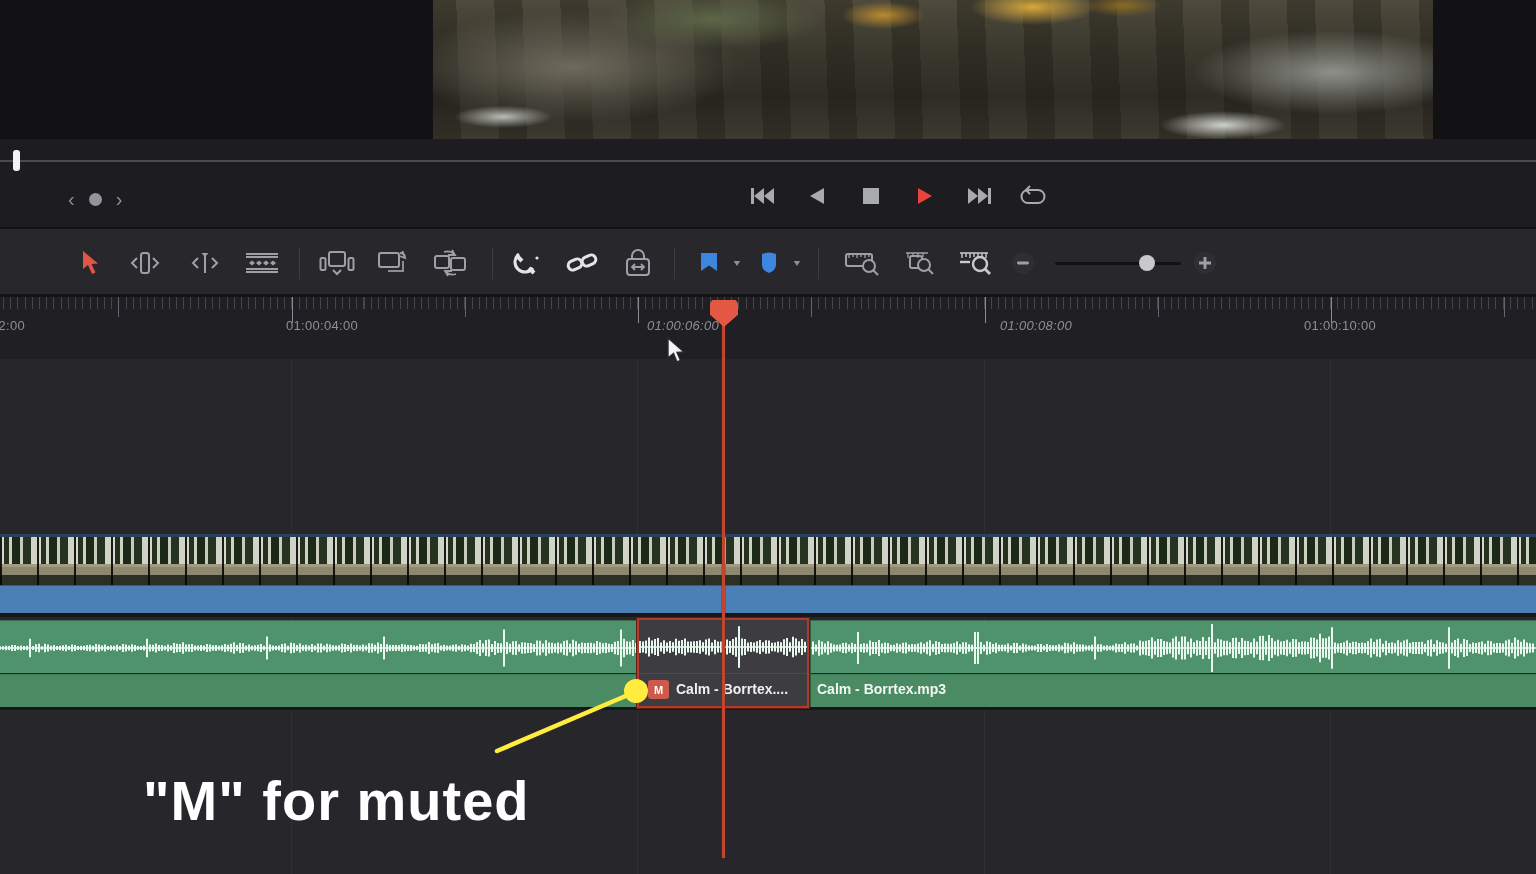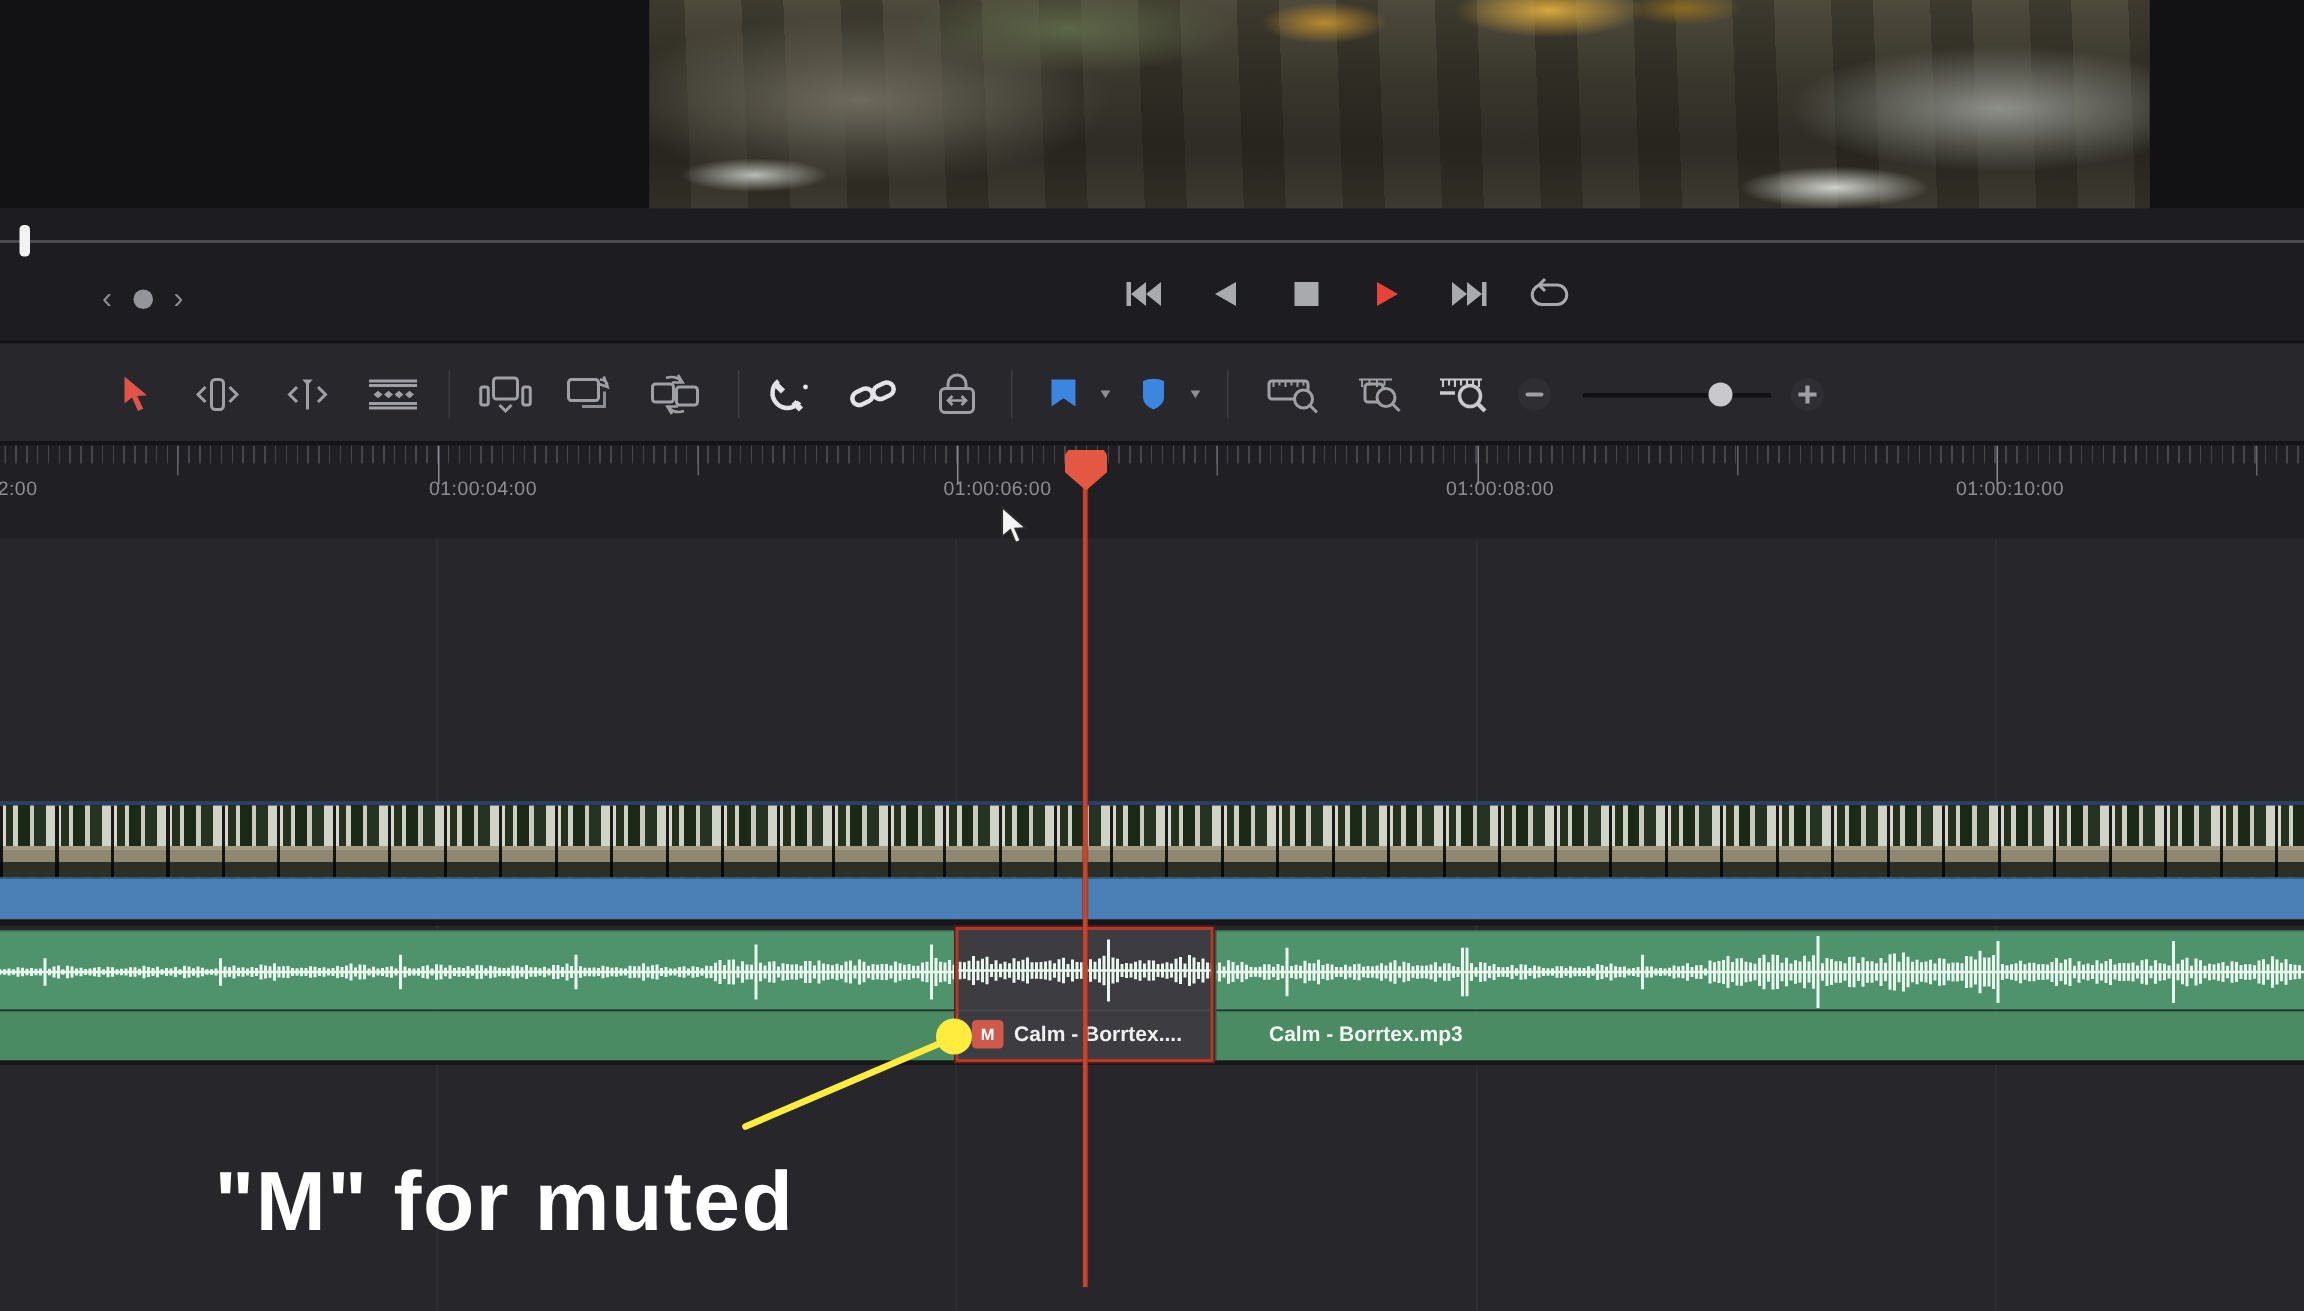--- a/index.html
+++ b/index.html
@@ -307,22 +307,22 @@
         <div class="sectick" style="left: 638px; height: 26px; background: rgb(138, 138, 146);"></div>
         <div class="sectick" style="left: 811.25px; height: 20px; background: rgb(100, 100, 108);"></div>
         <div class="sectick" style="left: 984.5px; height: 26px; background: rgb(138, 138, 146);"></div>
         <div class="sectick" style="left: 1157.75px; height: 20px; background: rgb(100, 100, 108);"></div>
         <div class="sectick" style="left: 1331px; height: 26px; background: rgb(138, 138, 146);"></div>
         <div class="sectick" style="left: 1504.25px; height: 20px; background: rgb(100, 100, 108);"></div>
       </div>
     <div id="ruler-labels">
         <span class="ruler-label" style="left: -47px;">01:00:02:00</span>
         <span class="ruler-label" style="left: 286px;">01:00:04:00</span>
-        <span class="ruler-label" style="left: 629px;">01:00:06:00</span>
-        <span class="ruler-label" style="left: 964px;">01:00:08:00</span>
+        <span class="ruler-label" style="left: 647px; font-style: italic;">01:00:06:00</span>
+        <span class="ruler-label" style="left: 1000px; font-style: italic;">01:00:08:00</span>
         <span class="ruler-label" style="left: 1304px;">01:00:10:00</span>
       </div>
   </div>
 
   <div class="tl-body"></div>
   <div id="gridlines">
       <div class="gridline" style="left: 291px;"></div>
       <div class="gridline" style="left: 637px;"></div>
       <div class="gridline" style="left: 984px;"></div>
       <div class="gridline" style="left: 1330px;"></div>
@@ -338,21 +338,21 @@
   <div class="audio-clip">
     <div class="audio-wavearea">
       <svg id="wave-main" width="1536" height="53" class="wave-svg">
           <path d="M0 25.2V28.8M3 25.2V28.8M6 24.7V29.3M9 25.1V28.9M12 23.9V30.1M15 24.1V29.9M18 24.9V29.1M21 24.4V29.6M24 24.9V29.1M27 24.7V29.3M30 17.8V36.2M33 24.9V29.1M36 23.3V30.7M39 22.7V31.3M42 25.2V28.8M45 22.8V31.2M48 23.4V30.6M51 24.7V29.3M54 24.1V29.9M57 25.0V29.0M60 24.7V29.3M63 24.2V29.8M66 23.7V30.3M69 25.1V28.9M72 23.5V30.5M75 23.9V30.1M78 25.1V28.9M81 24.8V29.2M84 24.7V29.3M87 23.9V30.1M90 23.8V30.2M93 24.8V29.2M96 22.9V31.1M99 23.6V30.4M102 24.4V29.6M105 23.5V30.5M108 25.1V28.9M111 24.4V29.6M114 24.7V29.3M117 23.7V30.3M120 25.1V28.9M123 22.9V31.1M126 23.4V30.6M129 24.5V29.5M132 23.3V30.7M135 24.1V29.9M138 25.1V28.9M141 25.1V28.9M144 24.6V29.4M147 17.8V36.2M150 23.4V30.6M153 23.8V30.2M156 22.6V31.4M159 24.1V29.9M162 23.9V30.1M165 24.7V29.3M168 23.6V30.4M171 24.4V29.6M174 22.0V32.0M177 22.7V31.3M180 23.1V30.9M183 21.2V32.8M186 23.4V30.6M189 23.2V30.8M192 23.0V31.0M195 24.4V29.6M198 24.5V29.5M201 24.1V29.9M204 24.4V29.6M207 23.1V30.9M210 23.5V30.5M213 24.3V29.7M216 23.9V30.1M219 24.7V29.3M222 24.3V29.7M225 23.0V31.0M228 23.7V30.3M231 22.7V31.3M234 21.3V32.7M237 24.0V30.0M240 22.0V32.0M243 22.2V31.8M246 24.6V29.4M249 23.5V30.5M252 24.7V29.3M255 24.3V29.7M258 23.7V30.3M261 23.1V30.9M264 24.7V29.3M267 15.5V38.5M270 23.4V30.6M273 24.5V29.5M276 24.7V29.3M279 24.5V29.5M282 23.0V31.0M285 22.5V31.5M288 24.7V29.3M291 21.8V32.2M294 22.2V31.8M297 24.1V29.9M300 22.5V31.5M303 24.3V29.7M306 23.8V30.2M309 24.4V29.6M312 23.0V31.0M315 24.5V29.5M318 22.4V31.6M321 22.5V31.5M324 24.5V29.5M327 22.8V31.2M330 23.4V30.6M333 24.2V29.8M336 24.4V29.6M339 24.2V29.8M342 22.6V31.4M345 22.9V31.1M348 23.9V30.1M351 22.4V31.6M354 23.9V30.1M357 23.8V30.2M360 24.5V29.5M363 23.5V30.5M366 24.6V29.4M369 22.3V31.7M372 22.4V31.6M375 23.7V30.3M378 21.4V32.6M381 23.0V31.0M384 15.5V38.5M387 23.2V30.8M390 24.1V29.9M393 24.1V29.9M396 24.0V30.0M399 24.3V29.7M402 22.9V31.1M405 23.5V30.5M408 24.1V29.9M411 23.9V30.1M414 24.5V29.5M417 24.7V29.3M420 22.9V31.1M423 23.2V30.8M426 23.2V30.8M429 21.1V32.9M432 23.3V30.7M435 22.5V31.5M438 22.0V32.0M441 24.4V29.6M444 23.7V30.3M447 24.6V29.4M450 24.6V29.4M453 23.7V30.3M456 23.2V30.8M459 24.7V29.3M462 23.2V30.8M465 23.7V30.3M468 24.5V29.5M471 22.8V31.2M474 23.0V31.0M477 20.9V33.1M480 19.0V35.0M483 22.4V31.6M486 18.9V35.1M489 18.6V35.4M492 23.1V30.9M495 19.9V34.1M498 22.0V32.0M501 22.2V31.8M504 8.6V45.4M507 20.9V33.1M510 22.7V31.3M513 20.2V33.8M516 19.9V34.1M519 23.3V30.7M522 21.2V32.8M525 21.6V32.4M528 22.0V32.0M531 21.9V32.1M534 22.9V31.1M537 19.6V34.4M540 19.7V34.3M543 22.6V31.4M546 19.3V34.7M549 21.4V32.6M552 21.8V32.2M555 22.5V31.5M558 21.5V32.5M561 22.5V31.5M564 20.0V34.0M567 19.3V34.7M570 22.7V31.3M573 18.7V35.3M576 20.2V33.8M579 22.8V31.2M582 21.6V32.4M585 22.1V31.9M588 21.7V32.3M591 21.7V32.3M594 22.6V31.4M597 20.0V34.0M600 21.2V32.8M603 22.2V31.8M606 21.7V32.3M609 22.8V31.2M612 22.9V31.1M615 20.7V33.3M618 20.1V33.9M621 8.6V45.4M624 17.7V36.3M627 20.2V33.8M630 20.7V33.3M633 19.0V35.0M636 22.1V31.9M639 21.8V32.2M642 22.6V31.4M645 22.8V31.2M648 20.9V33.1M651 20.4V33.6M654 22.7V31.3M657 20.4V33.6M660 21.5V32.5M663 22.9V31.1M666 21.9V32.1M669 21.6V32.4M672 20.7V33.3M675 17.5V36.5M678 20.6V33.4M681 18.5V35.5M684 16.9V37.1M687 22.2V31.8M690 19.3V34.7M693 20.8V33.2M696 22.1V31.9M699 22.9V31.1M702 20.5V33.5M705 22.1V31.9M708 19.9V34.1M711 19.4V34.6M714 22.6V31.4M717 21.3V32.7M720 21.5V32.5M723 21.2V32.8M726 20.3V33.7M729 22.6V31.4M732 18.6V35.4M735 17.8V36.2M738 6.3V47.7M741 6.3V47.7M744 20.0V34.0M747 21.4V32.6M750 21.5V32.5M753 21.1V32.9M756 21.5V32.5M759 19.9V34.1M762 18.4V35.6M765 22.8V31.2M768 18.6V35.4M771 19.3V34.7M774 22.7V31.3M777 21.8V32.2M780 21.6V32.4M783 20.4V33.6M786 20.2V33.8M789 22.3V31.7M792 18.7V35.3M795 19.9V34.1M798 21.6V32.4M801 20.6V33.4M804 22.4V31.6M807 21.8V32.2M810 21.9V32.1M813 20.6V33.4M816 23.4V30.6M819 19.2V34.8M822 20.4V33.6M825 22.5V31.5M828 20.3V33.7M831 22.2V31.8M834 23.6V30.4M837 23.8V30.2M840 23.5V30.5M843 21.9V32.1M846 21.8V32.2M849 23.5V30.5M852 21.7V32.3M855 22.9V31.1M858 10.9V43.1M861 23.0V31.0M864 22.2V31.8M867 22.8V31.2M870 19.5V34.5M873 21.1V32.9M876 21.1V32.9M879 18.9V35.1M882 22.4V31.6M885 21.5V32.5M888 22.0V32.0M891 23.7V30.3M894 23.7V30.3M897 22.2V31.8M900 23.3V30.7M903 21.8V32.2M906 21.5V32.5M909 23.5V30.5M912 23.0V31.0M915 23.3V30.7M918 22.6V31.4M921 21.2V32.8M924 22.7V31.3M927 20.7V33.3M930 19.2V34.8M933 23.1V30.9M936 20.2V33.8M939 21.0V33.0M942 23.1V30.9M945 22.5V31.5M948 22.8V31.2M951 22.7V31.3M954 22.0V32.0M957 20.5V33.5M960 23.3V30.7M963 21.2V32.8M966 21.2V32.8M969 23.2V30.8M972 23.7V30.3M975 10.9V43.1M978 10.9V43.1M981 21.0V33.0M984 23.8V30.2M987 20.3V33.7M990 20.9V33.1M993 23.0V31.0M996 21.7V32.3M999 23.7V30.3M1002 23.8V30.2M1005 23.7V30.3M1008 22.4V31.6M1011 24.5V29.5M1014 21.9V32.1M1017 22.1V31.9M1020 24.4V29.6M1023 22.6V31.4M1026 23.4V30.6M1029 24.4V29.6M1032 24.5V29.5M1035 24.5V29.5M1038 23.1V30.9M1041 23.1V30.9M1044 24.4V29.6M1047 23.1V30.9M1050 24.1V29.9M1053 24.2V29.8M1056 24.3V29.7M1059 23.2V30.8M1062 24.5V29.5M1065 21.7V32.3M1068 22.3V31.7M1071 23.5V30.5M1074 21.3V32.7M1077 23.2V30.8M1080 23.6V30.4M1083 23.4V30.6M1086 24.6V29.4M1089 24.4V29.6M1092 23.7V30.3M1095 15.5V38.5M1098 23.3V30.7M1101 23.3V30.7M1104 24.7V29.3M1107 24.3V29.7M1110 24.7V29.3M1113 24.2V29.8M1116 22.6V31.4M1119 23.3V30.7M1122 22.9V31.1M1125 21.2V32.8M1128 23.6V30.4M1131 22.5V31.5M1134 22.4V31.6M1137 24.6V29.4M1140 19.4V34.6M1143 20.5V33.5M1146 19.7V34.3M1149 19.0V35.0M1152 16.4V37.6M1155 20.3V33.7M1158 18.0V36.0M1161 17.9V36.1M1164 20.1V33.9M1167 20.7V33.3M1170 21.5V32.5M1173 17.6V36.4M1176 15.5V38.5M1179 20.5V33.5M1182 15.4V38.6M1185 15.6V38.4M1188 20.8V33.2M1191 17.5V36.5M1194 21.3V32.7M1197 19.2V34.8M1200 20.0V34.0M1203 16.1V37.9M1206 20.0V34.0M1209 15.9V38.1M1212 3.0V51.0M1215 21.2V32.8M1218 17.7V36.3M1221 18.4V35.6M1224 19.8V34.2M1227 19.8V34.2M1230 21.2V32.8M1233 17.0V37.0M1236 16.8V37.2M1239 21.0V33.0M1242 17.1V36.9M1245 19.8V34.2M1248 19.9V34.1M1251 21.2V32.8M1254 17.6V36.4M1257 20.8V33.2M1260 15.1V38.9M1263 14.7V39.3M1266 20.2V33.8M1269 14.0V40.0M1272 16.9V37.1M1275 20.2V33.8M1278 18.8V35.2M1281 20.5V33.5M1284 20.0V34.0M1287 18.8V35.2M1290 21.3V32.7M1293 17.9V36.1M1296 18.2V35.8M1299 21.3V32.7M1302 20.6V33.4M1305 20.6V33.4M1308 21.1V32.9M1311 16.4V37.6M1314 16.7V37.3M1317 18.6V35.4M1320 12.8V41.2M1323 17.3V36.7M1326 17.3V36.7M1329 15.6V38.4M1332 6.3V47.7M1335 21.6V32.4M1338 22.5V31.5M1341 21.9V32.1M1344 21.2V32.8M1347 19.5V34.5M1350 21.9V32.1M1353 20.8V33.2M1356 20.8V33.2M1359 21.9V32.1M1362 21.6V32.4M1365 22.0V32.0M1368 20.3V33.7M1371 17.6V36.4M1374 21.0V33.0M1377 18.6V35.4M1380 17.7V36.3M1383 22.8V31.2M1386 19.8V34.2M1389 22.1V31.9M1392 21.3V32.7M1395 22.3V31.7M1398 19.2V34.8M1401 21.3V32.7M1404 19.6V34.4M1407 18.4V35.6M1410 22.0V32.0M1413 21.0V33.0M1416 21.0V33.0M1419 21.1V32.9M1422 20.7V33.3M1425 22.7V31.3M1428 19.2V34.8M1431 18.5V35.5M1434 22.9V31.1M1437 19.2V34.8M1440 21.1V32.9M1443 21.5V32.5M1446 22.7V31.3M1449 6.3V47.7M1452 21.5V32.5M1455 18.9V35.1M1458 17.5V36.5M1461 22.8V31.2M1464 18.0V36.0M1467 19.1V34.9M1470 22.9V31.1M1473 21.5V32.5M1476 22.0V32.0M1479 21.2V32.8M1482 20.4V33.6M1485 22.8V31.2M1488 19.8V34.2M1491 20.3V33.7M1494 22.4V31.6M1497 21.9V32.1M1500 21.9V32.1M1503 22.5V31.5M1506 19.4V34.6M1509 18.5V35.5M1512 21.8V32.2M1515 16.5V37.5M1518 18.7V35.3M1521 20.8V33.2M1524 18.5V35.5M1527 21.6V32.4M1530 22.2V31.8M1533 22.5V31.5" stroke="#e9f8ef" stroke-width="2"></path>
           <path d="M0 27H1536" stroke="#e9f8ef" stroke-width="1.6"></path>
         </svg>
     </div>
     <div class="audio-namestrip"></div>
     <div class="audio-bottom"></div>
     <div class="clip-sep" style="left:809px"></div>
-    <div class="clip-name" style="left:846px">Calm - Borrtex.mp3</div>
+    <div class="clip-name" style="left:817px">Calm - Borrtex.mp3</div>
   </div>
 
   <div class="muted-clip">
     <svg id="wave-muted" width="168" height="52" class="wave-svg" style="top:1px">
         <path d="M-2 20.7V31.3M1 20.1V31.9M4 20.5V31.5M7 19.5V32.5M10 16.4V35.6M13 19.5V32.5M16 18.1V33.9M19 16.9V35.1M22 21.6V30.4M25 19.2V32.8M28 21.5V30.5M31 20.1V31.9M34 21.2V30.8M37 17.8V34.2M40 19.8V32.2M43 18.9V33.1M46 17.4V34.6M49 20.5V31.5M52 20.5V31.5M55 20.3V31.7M58 20.0V32.0M61 19.3V32.7M64 21.2V30.8M67 18.5V33.5M70 17.5V34.5M73 21.6V30.4M76 18.7V33.3M79 20.4V31.6M82 20.5V31.5M85 21.9V30.1M88 18.5V33.5M91 20.1V31.9M94 18.0V34.0M97 16.2V35.8M100 5.3V46.7M103 17.4V34.6M106 18.1V33.9M109 21.6V30.4M112 21.0V31.0M115 21.4V30.6M118 20.2V31.8M121 19.1V32.9M124 21.3V30.7M127 19.2V32.8M130 19.4V32.6M133 21.7V30.3M136 21.4V30.6M139 20.5V31.5M142 21.3V30.7M145 18.2V33.8M148 17.0V35.0M151 21.3V30.7M154 15.7V36.3M157 17.4V34.6M160 20.3V31.7M163 18.0V34.0M166 20.7V31.3M169 21.4V30.6" stroke="#e9f8ef" stroke-width="2"></path>
         <path d="M-2 26H170" stroke="#e9f8ef" stroke-width="1.6"></path>
       </svg>
     <div class="muted-inner-line"></div>
     <div class="m-badge">M</div>
     <div class="muted-name">Calm - Borrtex....</div>

